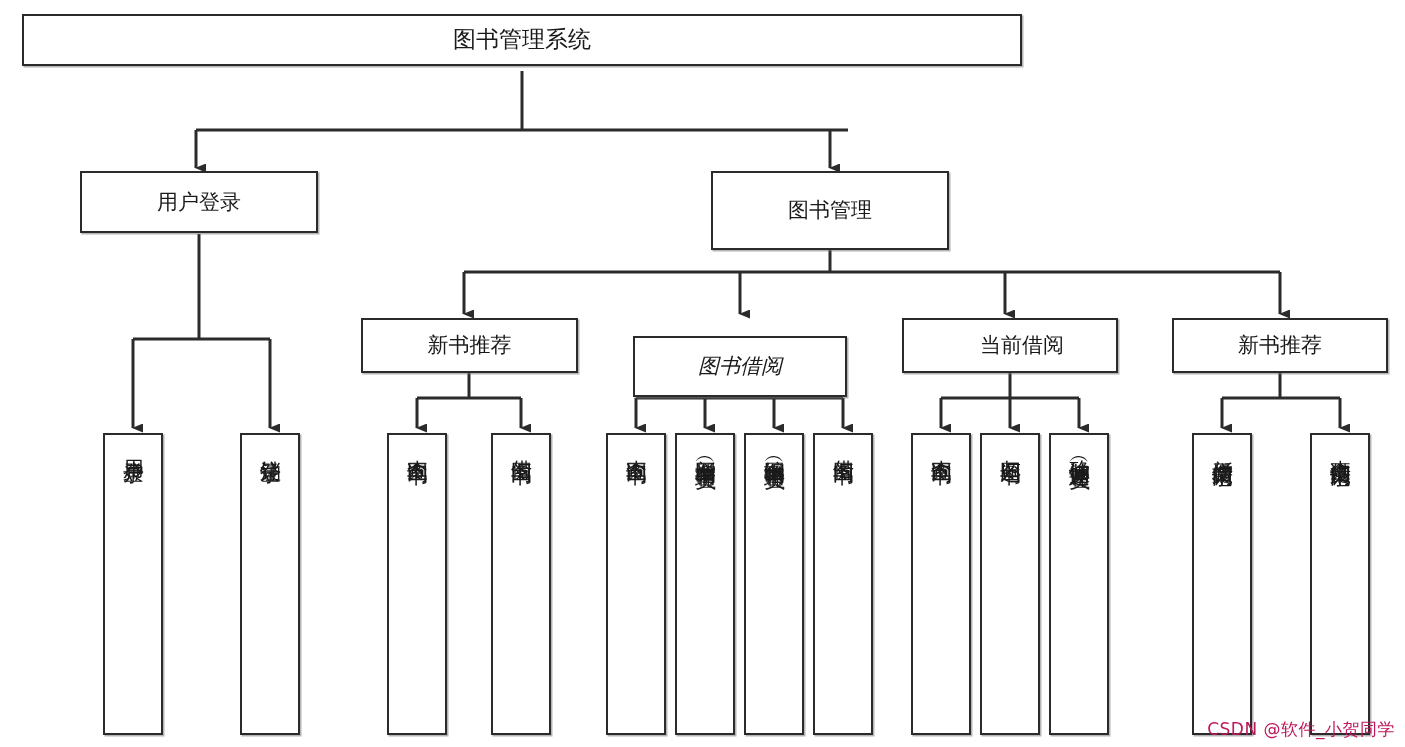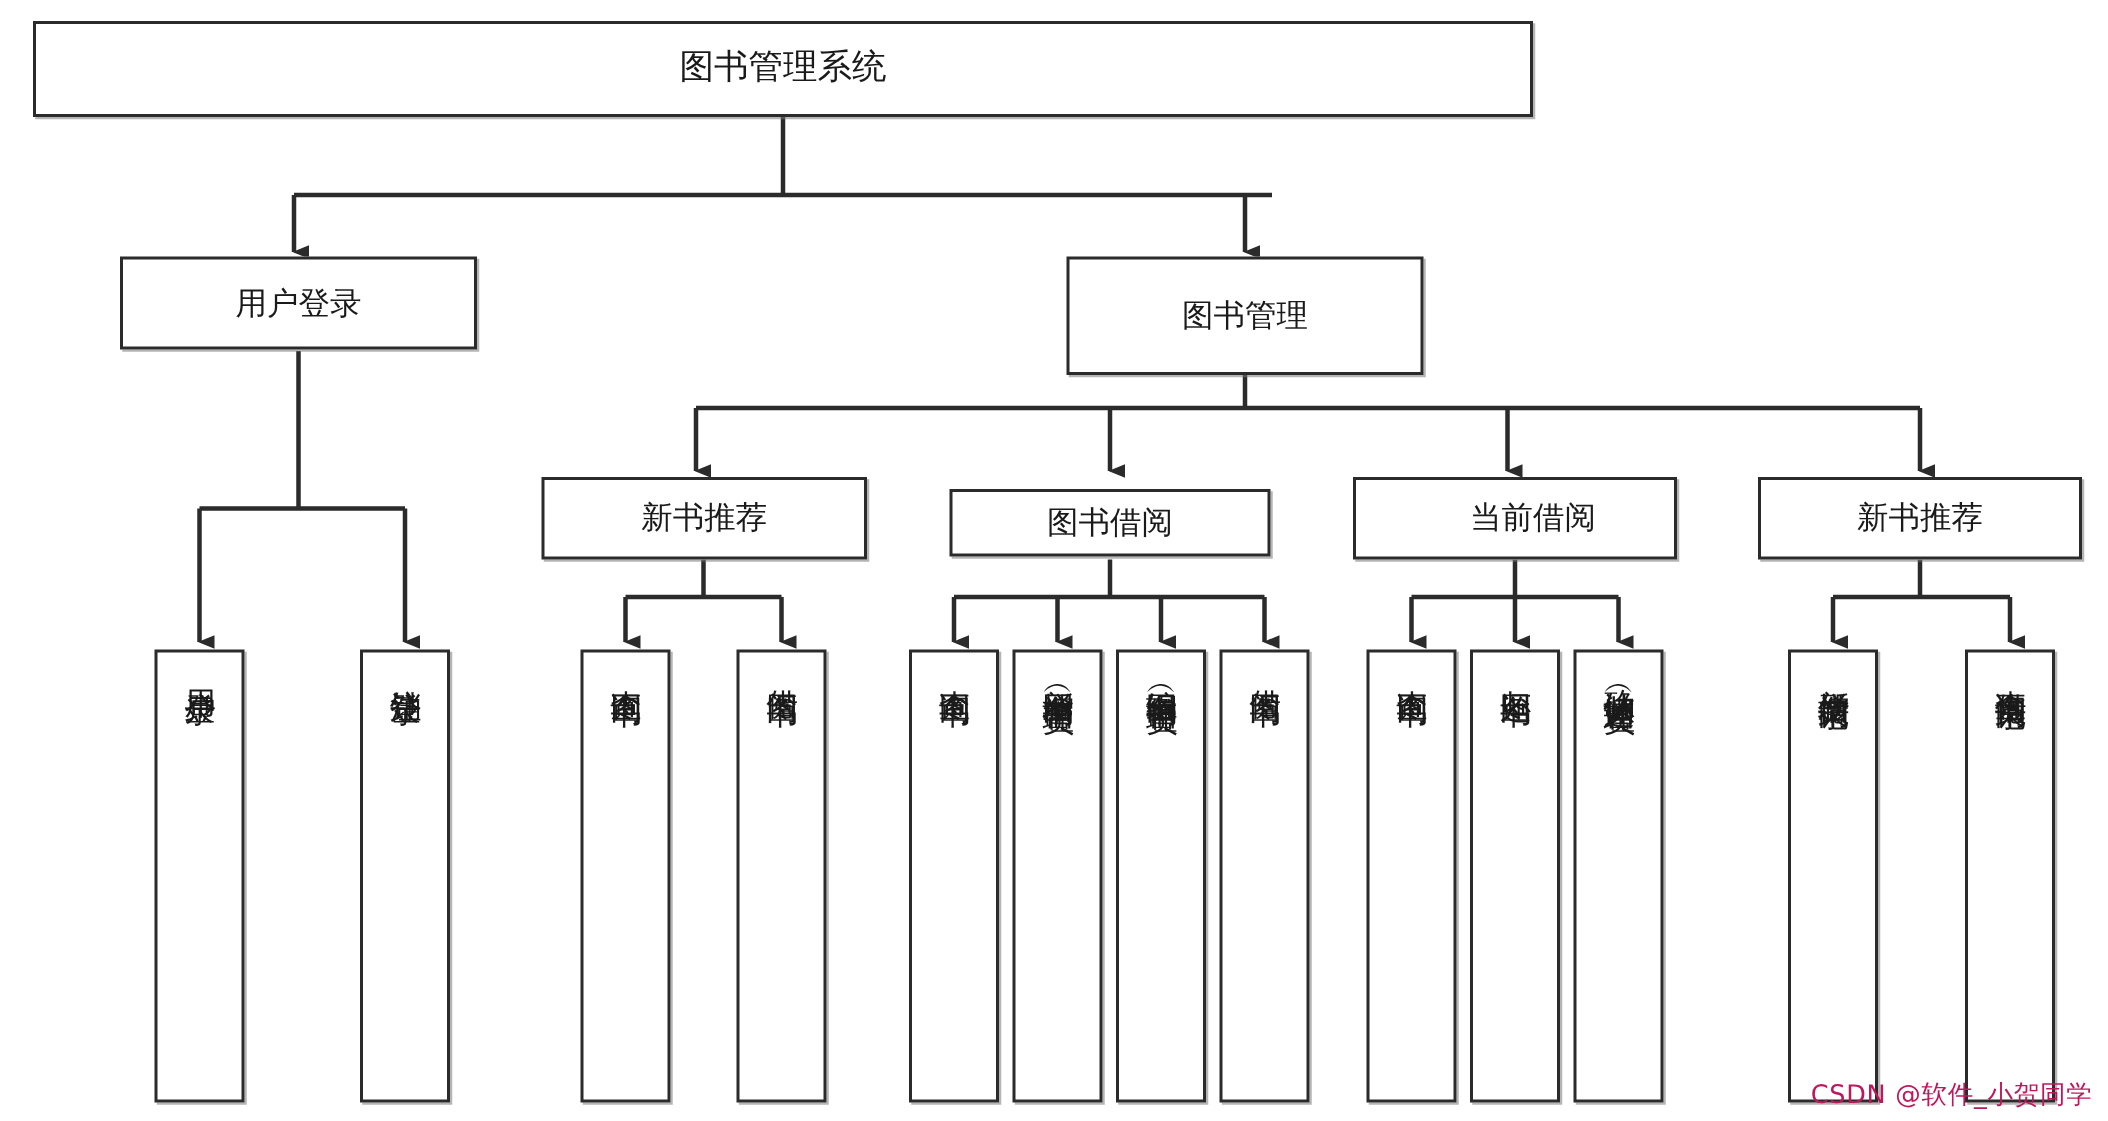--- a/index.html
+++ b/index.html
@@ -119,37 +119,37 @@
       <path d="M1010,398 L1010,428" marker-end="url(#arrowhead)"></path>
       <path d="M1079,398 L1079,428" marker-end="url(#arrowhead)"></path>
 
       <path d="M1280,373 L1280,398"></path>
       <path d="M1222,398 L1340,398"></path>
       <path d="M1222,398 L1222,428" marker-end="url(#arrowhead)"></path>
       <path d="M1340,398 L1340,428" marker-end="url(#arrowhead)"></path>
     </g>
   </svg>
 
-  <div class="node root" style="left:22px; top:14px; width:1000px; height:64px;">
+  <div class="node root" style="left:22px; top:14px; width:1000px; height:52px;">
     <span class="node-label">图书管理系统</span>
   </div>
 
   <div class="node mid" style="left:80px; top:171px; width:238px; height:62px;">
     <span class="node-label">用户登录</span>
   </div>
 
   <div class="node mid" style="left:711px; top:171px; width:238px; height:79px;">
     <span class="node-label">图书管理</span>
   </div>
 
   <div class="node mid" style="left:361px; top:318px; width:217px; height:55px;">
     <span class="node-label">新书推荐</span>
   </div>
 
-  <div class="node mid" style="left:633px; top:326px; width:214px; height:45px;">
+  <div class="node mid" style="left:633px; top:336px; width:214px; height:61px;font-style:italic;">
     <span class="node-label">图书借阅</span>
   </div>
 
   <div class="node mid" style="left:902px; top:318px; width:216px; height:55px;padding-left:24px;">
     <span class="node-label">当前借阅</span>
   </div>
 
   <div class="node mid" style="left:1172px; top:318px; width:216px; height:55px;">
     <span class="node-label">新书推荐</span>
   </div>

